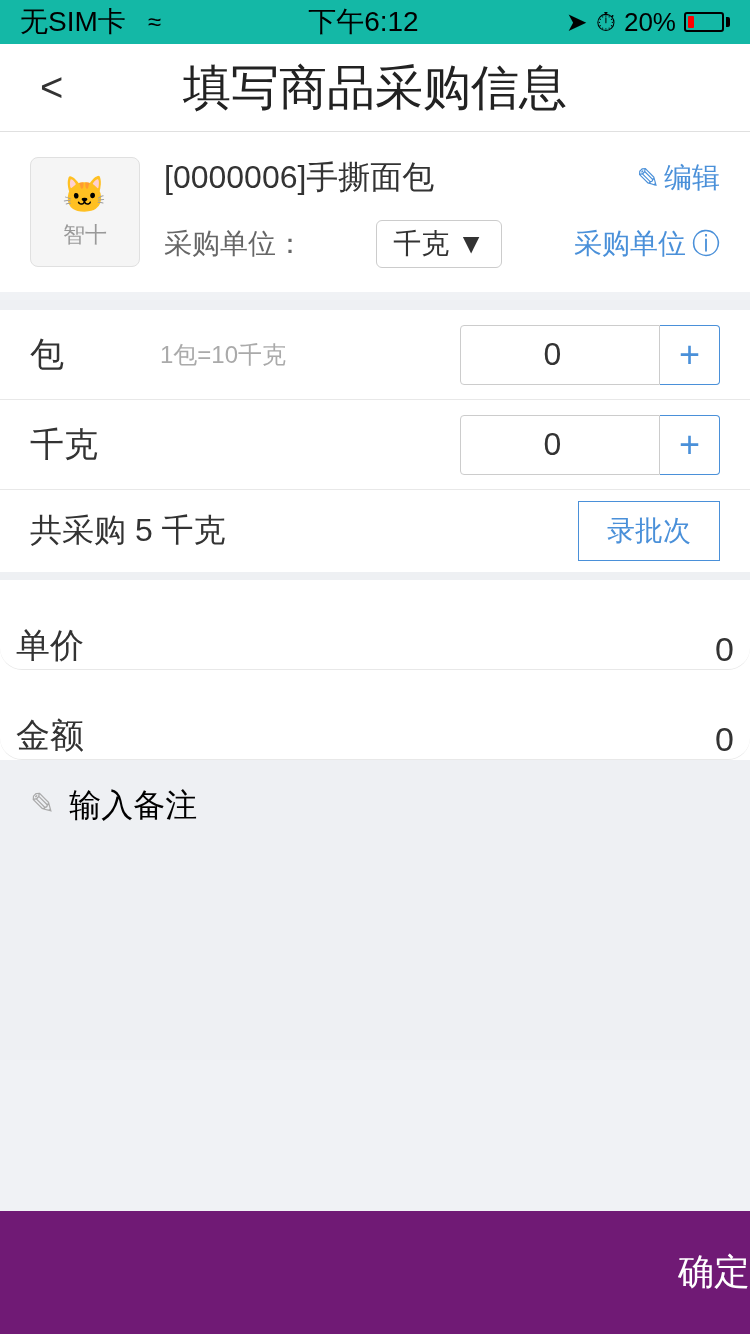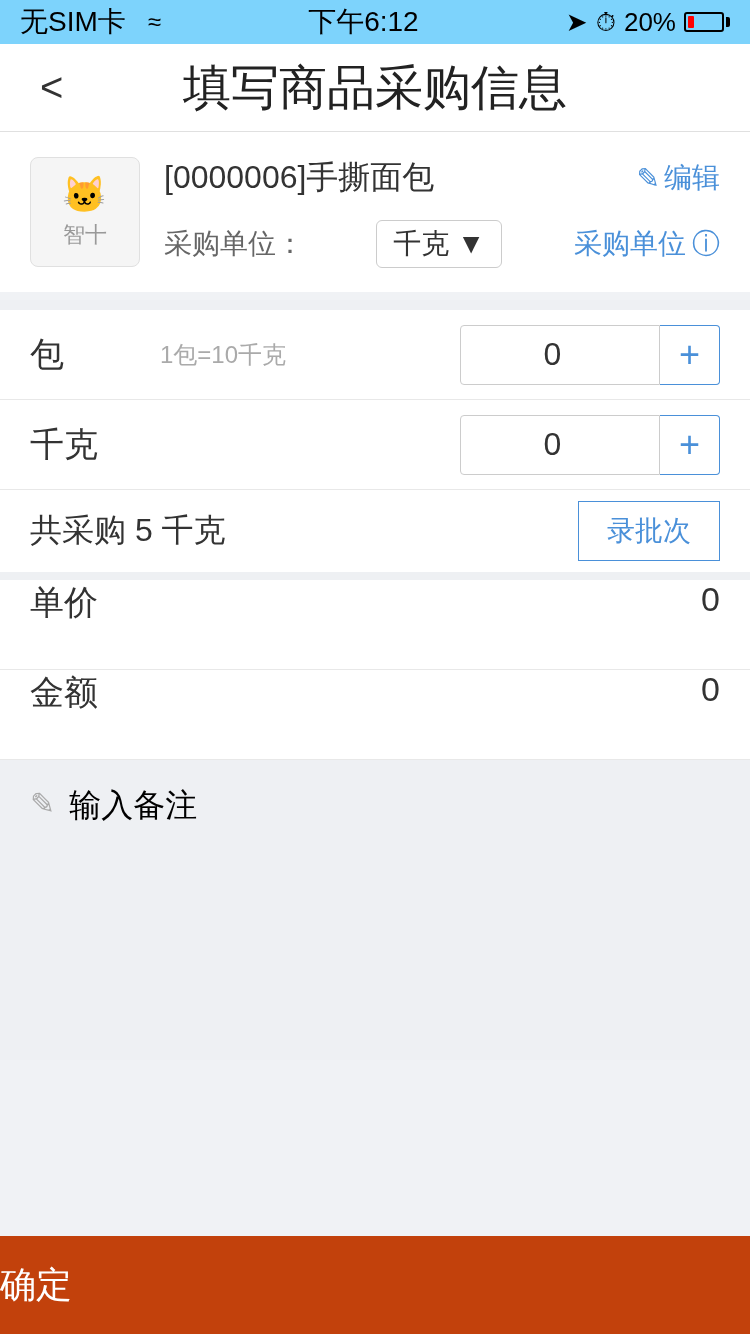--- a/index.html
+++ b/index.html
@@ -8,21 +8,21 @@
       width: 750px;
       min-height: 1334px;
       font-family: -apple-system, "PingFang SC", "Helvetica Neue", sans-serif;
       background: #f0f2f5;
       font-size: 32px;
       color: #333;
     }
 
     
     .status-bar {
-      background: #7dd3fc;
+      background: #14b8a6;
       height: 44px;
       display: flex;
       align-items: center;
       justify-content: space-between;
       padding: 0 20px;
       font-size: 28px;
       color: #000;
     }
     .status-left { display: flex; align-items: center; gap: 10px; }
     .status-right { display: flex; align-items: center; gap: 8px; font-size: 26px; }
@@ -225,25 +225,26 @@
       cursor: pointer;
     }
 
     
     .detail-section {
       background: #fff;
       margin-top: 0;
     }
     .detail-row {
       display: flex;
-      align-items: flex-start;
+      align-items: flex-end;
       justify-content: space-between;
-      padding: 0 30px;
+      padding: 0 16px;
       height: 90px;
       border-bottom: 1px solid #e8e8e8;
+      border-radius: 22px;
     }
     .detail-label {
       font-size: 34px;
       color: #333;
     }
     .detail-value {
       font-size: 34px;
       color: #333;
     }
 
@@ -265,25 +266,25 @@
       font-size: 32px;
       color: #000000;
     }
 
     
     .confirm-bar {
       position: fixed;
       bottom: 0;
       left: 0;
       width: 750px;
-      height: 98px;
-      background: #c2410c;
-      display: flex;
-      align-items: center;
-      justify-content: flex-start;
+      height: 123px;
+      background: #701a75;
+      display: flex;
+      align-items: center;
+      justify-content: flex-end;
       cursor: pointer;
     }
     .confirm-text {
       font-size: 36px;
       color: #fff;
       font-weight: 500;
     }
 
     
     .page-content {

